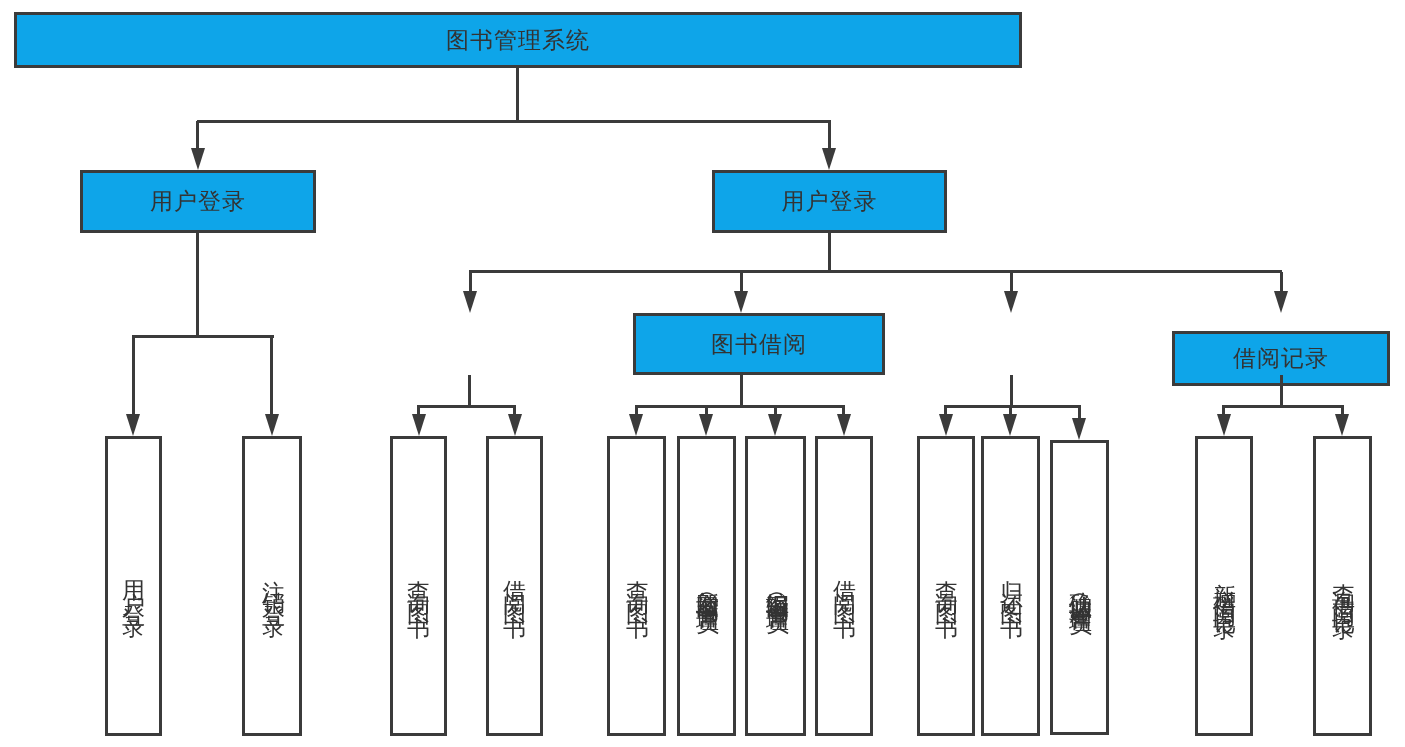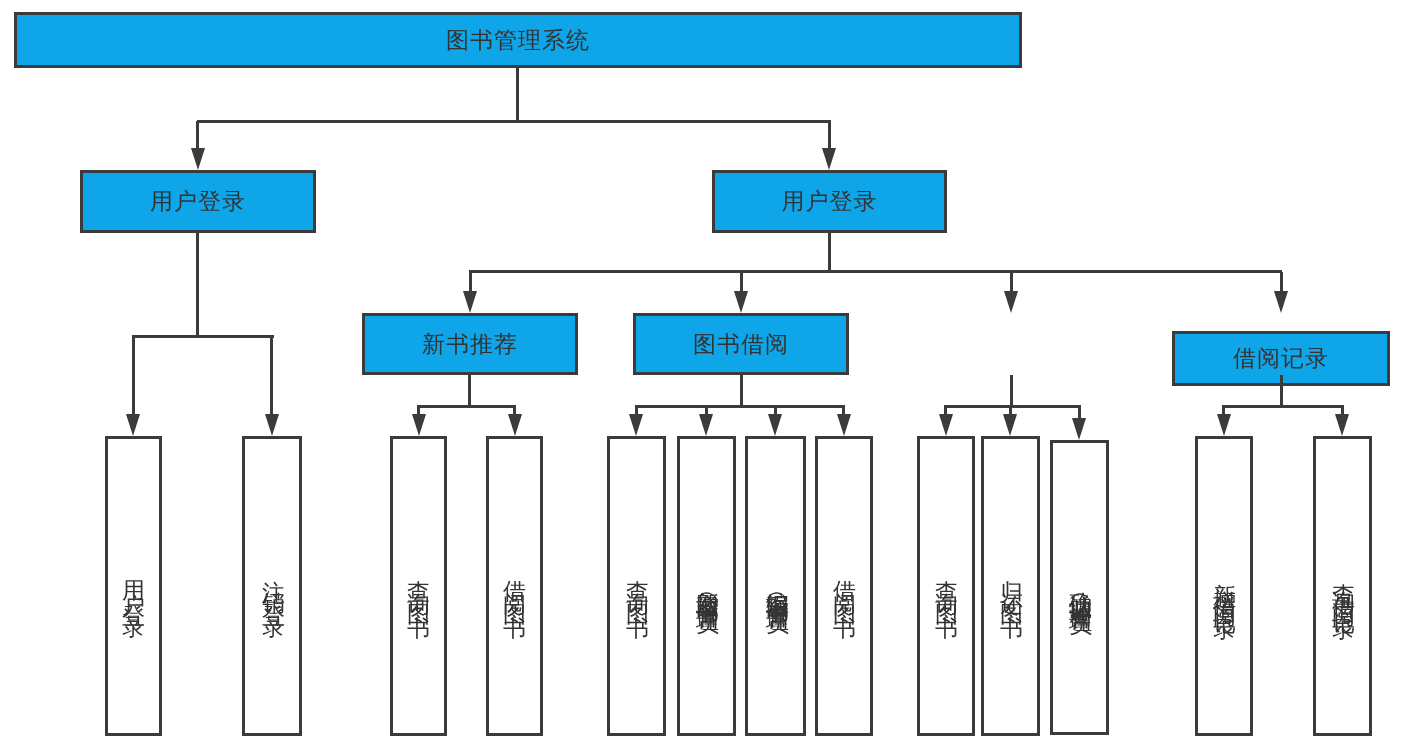--- a/index.html
+++ b/index.html
@@ -89,22 +89,21 @@
   <div class="hl" style="left:469px;top:270px;width:813px"></div>
   <div class="vl" style="left:469px;top:272px;height:20px"></div>
   <div class="arrow" style="left:463px;top:291px"></div>
   <div class="vl" style="left:740px;top:272px;height:20px"></div>
   <div class="arrow" style="left:734px;top:291px"></div>
   <div class="vl" style="left:1010px;top:272px;height:20px"></div>
   <div class="arrow" style="left:1004px;top:291px"></div>
   <div class="vl" style="left:1280px;top:272px;height:20px"></div>
   <div class="arrow" style="left:1274px;top:291px"></div>
 
-  <div class="hbox" style="left:362px;top:313px;width:216px;height:62px">新书推荐</div>
-  <div class="hbox" style="left:633px;top:313px;width:216px;height:62px">图书借阅</div>
+  <div class="hbox" style="left:633px;top:313px;width:252px;height:62px">图书借阅</div>
   <div class="hbox" style="left:1172px;top:331px;width:218px;height:55px">借阅记录</div>
 
   <div class="vl" style="left:196px;top:233px;height:102px"></div>
   <div class="hl" style="left:132px;top:335px;width:142px"></div>
   <div class="vl" style="left:132px;top:337px;height:78px"></div>
   <div class="arrow" style="left:126px;top:414px"></div>
   <div class="vl" style="left:270px;top:337px;height:78px"></div>
   <div class="arrow" style="left:265px;top:414px"></div>
 
   <div class="vl" style="left:468px;top:375px;height:30px"></div>

